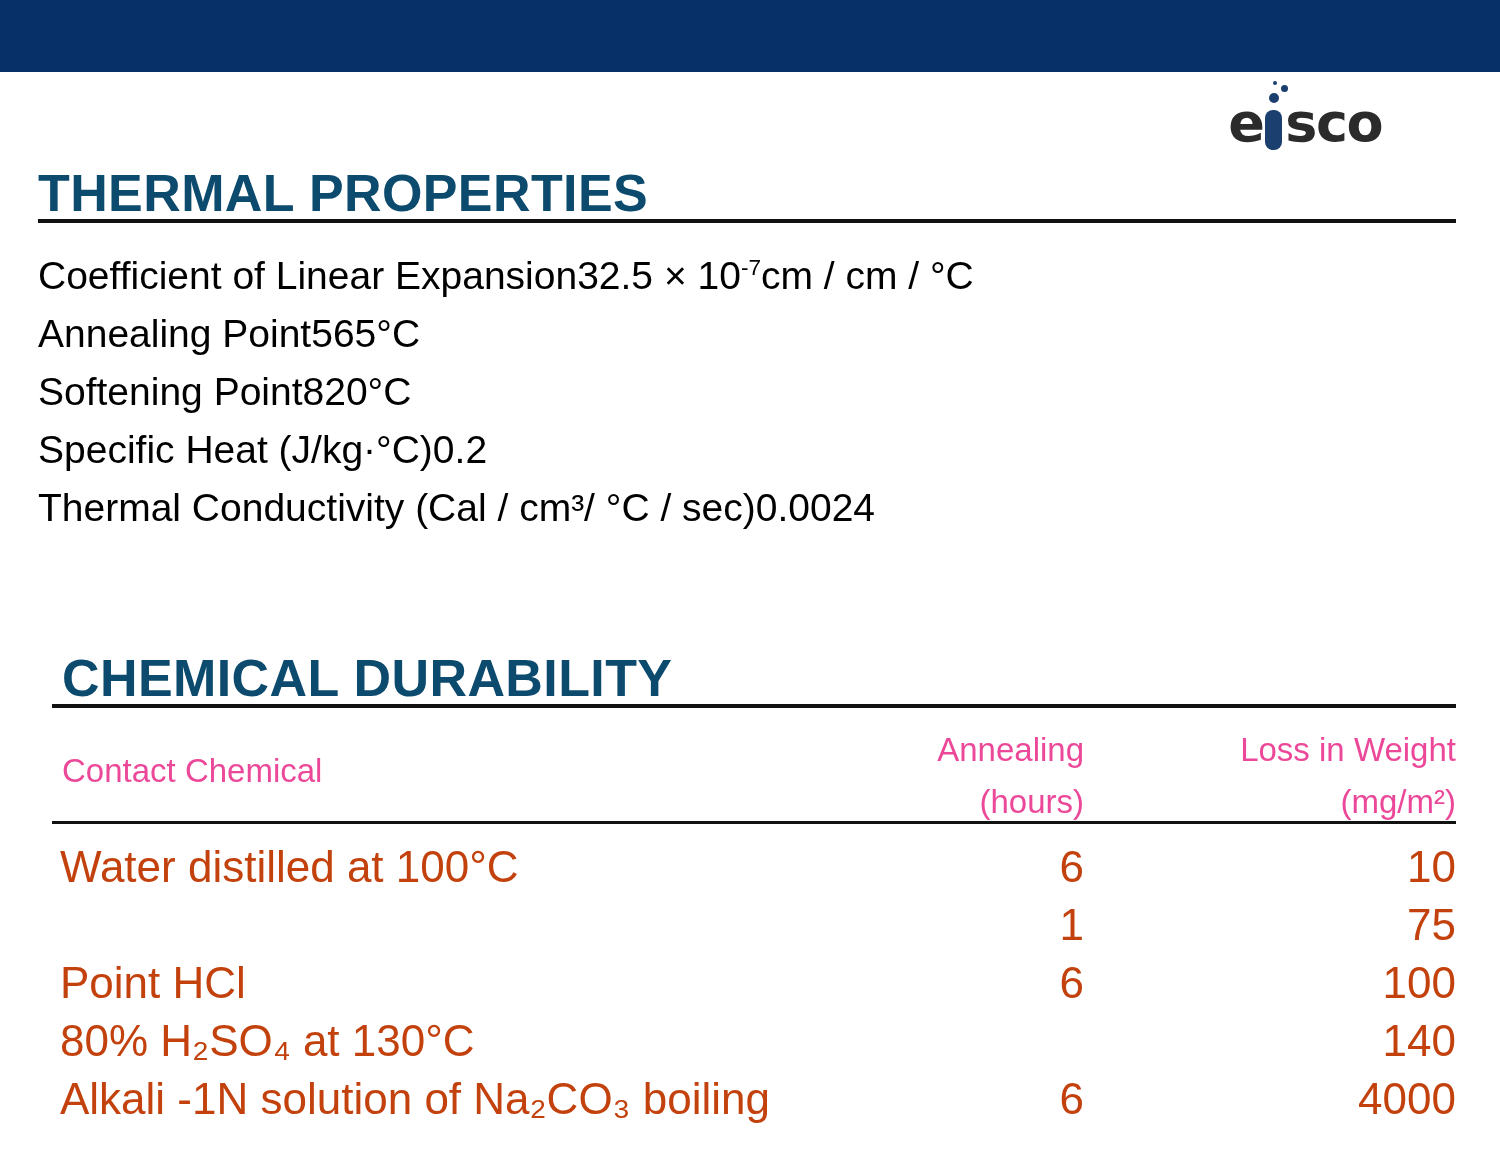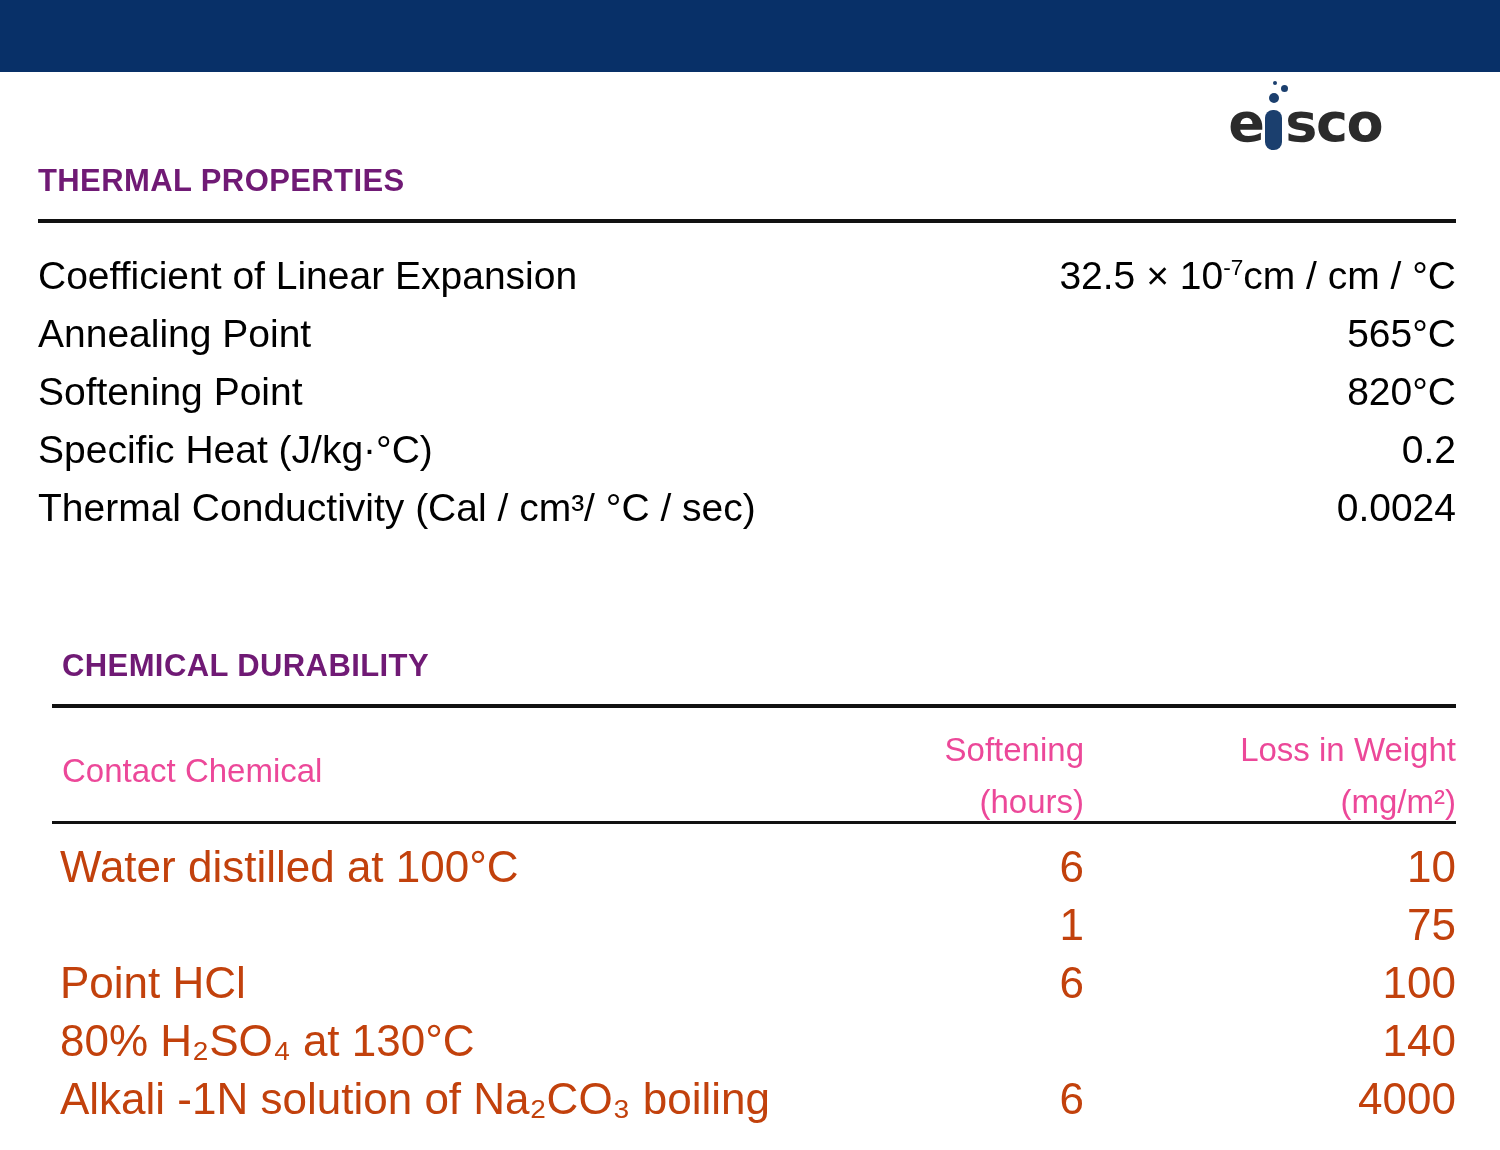--- a/index.html
+++ b/index.html
@@ -70,24 +70,24 @@
     background: #1b3f6e;
     border-radius: 50%;
   }
   .bub1 { width: 10px; height: 10px; left: 4px;  top: -17px; }
   .bub2 { width: 7px;  height: 7px;  left: 16px; top: -25px; }
   .bub3 { width: 4px;  height: 4px;  left: 8px;  top: -29px; }
 
   
   .section-title {
     position: absolute;
-    color: #701a75;
+    color: #0c4a6e;
     font-family: "Liberation Sans", sans-serif;
     font-weight: bold;
-    font-size: 31px;
+    font-size: 52px;
     letter-spacing: 0.4px;
     white-space: nowrap;
   }
   #thermal-title { left: 38px; top: 163px; }
   #chem-title    { left: 62px; top: 648px; }
 
   .rule {
     position: absolute;
     background: #111111;
     height: 4px;
@@ -98,21 +98,20 @@
 
   
   .thermal-list {
     position: absolute;
     left: 38px;
     top: 247px;
     width: 1418px;
   }
   .thermal-row {
     display: flex;
-    justify-content: space-between;
     align-items: baseline;
     height: 58px;
     color: #000000;
     font-size: 39px;
     line-height: 58px;
     white-space: nowrap;
   }
   .thermal-label { text-align: left; }
   .thermal-value { text-align: right; }
 
@@ -235,21 +234,21 @@
 
   </div>
 
   <div class="section-title" id="chem-title">CHEMICAL DURABILITY</div>
   <div class="rule" id="chem-rule"></div>
 
   <div class="chem-table">
     <div class="chem-head">
       <span class="chem-head-contact">Contact Chemical</span>
       <span class="chem-head-col" id="head-duration">
-        <span>Softening</span>
+        <span>Annealing</span>
         <span class="l2">(hours)</span>
       </span>
       <span class="chem-head-col" id="head-loss">
         <span>Loss in Weight</span>
         <span class="l2">(mg/m²)</span>
       </span>
     </div>
   </div>
 
   <div class="rule" id="chem-head-rule"></div>

